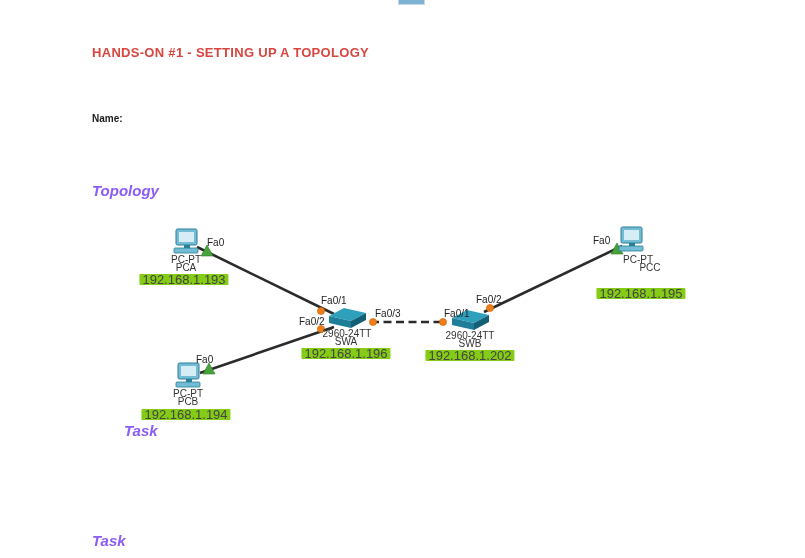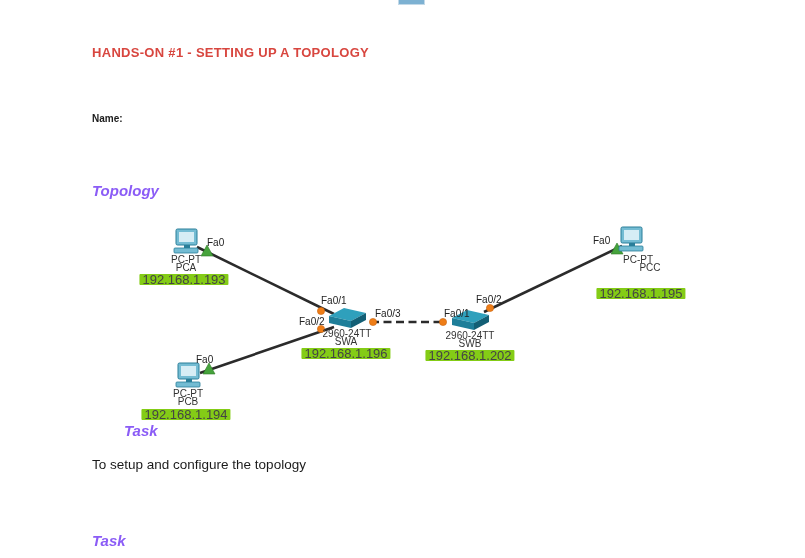--- a/index.html
+++ b/index.html
@@ -46,21 +46,20 @@
 <body>
 
 <div id="screen">
 
   <div class="abs top-fragment"></div>
 
   <div class="abs doc-title">HANDS-ON #1 - SETTING UP A TOPOLOGY</div>
   <div class="abs name-label">Name:</div>
   <div class="abs section-heading h-topology">Topology</div>
   <div class="abs section-heading h-task">Task</div>
-  <div class="abs task-text">To setup and configure the topology</div>
   <div class="abs section-heading h-info">Task</div>
 
   <svg width="805" height="558" viewBox="0 0 805 558">
 
     <g stroke="#2b2b2b" stroke-width="2.6">
       <line x1="197" y1="247" x2="334" y2="314" stroke="#2b2b2b"></line>
       <line x1="200" y1="373" x2="334" y2="327" stroke="#2b2b2b"></line>
       <line x1="371" y1="322" x2="445" y2="322" stroke-dasharray="8 4.5" stroke="#2b2b2b"></line>
       <line x1="484" y1="312" x2="622" y2="246" stroke="#2b2b2b"></line>
     </g>

